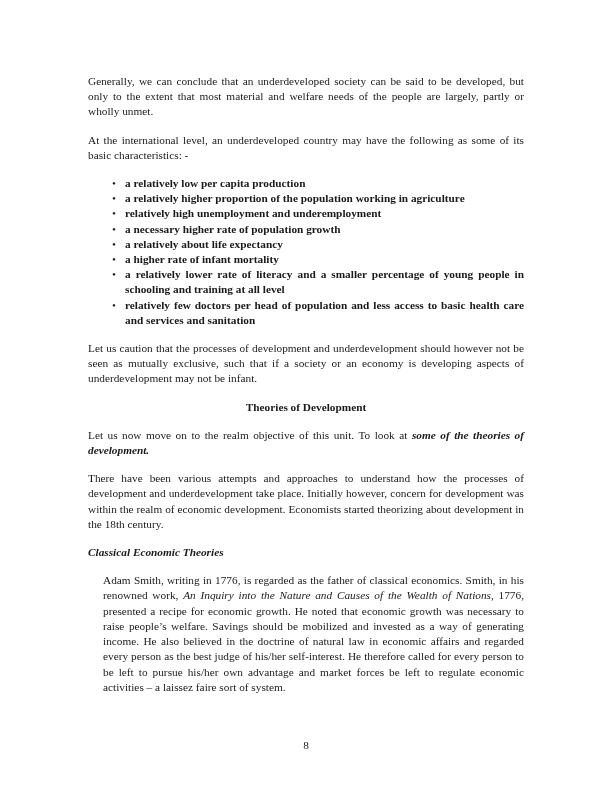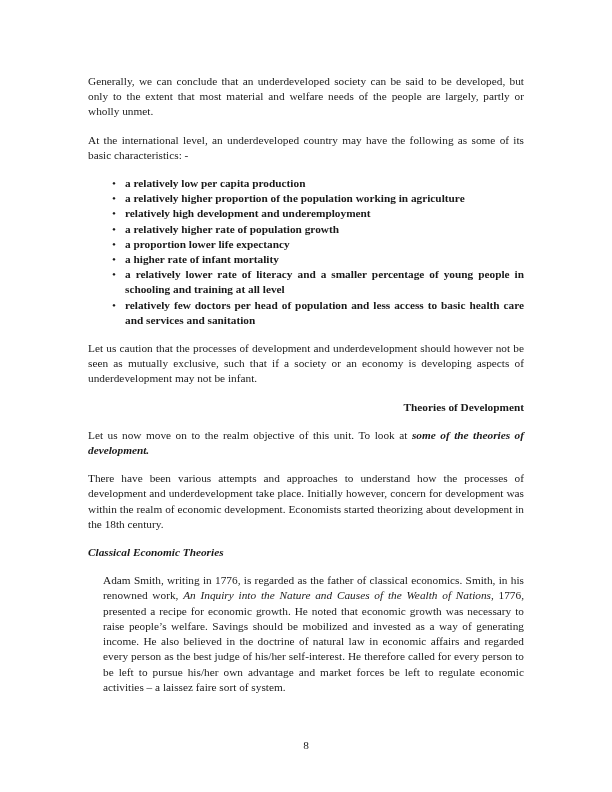--- a/index.html
+++ b/index.html
@@ -39,21 +39,21 @@
   }
   p.body-par:last-child {
     margin-bottom: 0;
     margin-left: 15px;
   }
   h2.heading-bold {
     margin: 0 0 13px 0;
     font-size: 11.3px;
     line-height: 15.2px;
     font-weight: bold;
-    text-align: right;
+    text-align: center;
   }
   h3.heading-bold-italic {
     margin: 0 0 13px 0;
     font-size: 11.3px;
     line-height: 15.2px;
     font-weight: bold;
     font-style: italic;
     text-align: left;
   }
   ul.char-list {
@@ -121,29 +121,29 @@
       <li class="single-line">
         <span class="bullet-glyph">•</span>
         <span class="li-text">a relatively low per capita production</span>
       </li>
       <li class="single-line">
         <span class="bullet-glyph">•</span>
         <span class="li-text">a relatively higher proportion of the population working in agriculture</span>
       </li>
       <li class="single-line">
         <span class="bullet-glyph">•</span>
-        <span class="li-text">relatively high development and underemployment</span>
+        <span class="li-text">relatively high unemployment and underemployment</span>
       </li>
       <li class="single-line">
         <span class="bullet-glyph">•</span>
-        <span class="li-text">a relatively higher rate of population growth</span>
+        <span class="li-text">a necessary higher rate of population growth</span>
       </li>
       <li class="single-line">
         <span class="bullet-glyph">•</span>
-        <span class="li-text">a proportion lower life expectancy</span>
+        <span class="li-text">a relatively about life expectancy</span>
       </li>
       <li class="single-line">
         <span class="bullet-glyph">•</span>
         <span class="li-text">a higher rate of infant mortality</span>
       </li>
       <li>
         <span class="bullet-glyph">•</span>
         <span class="li-text">a relatively lower rate of literacy and a smaller percentage of young people in schooling and training at all level</span>
       </li>
       <li>

